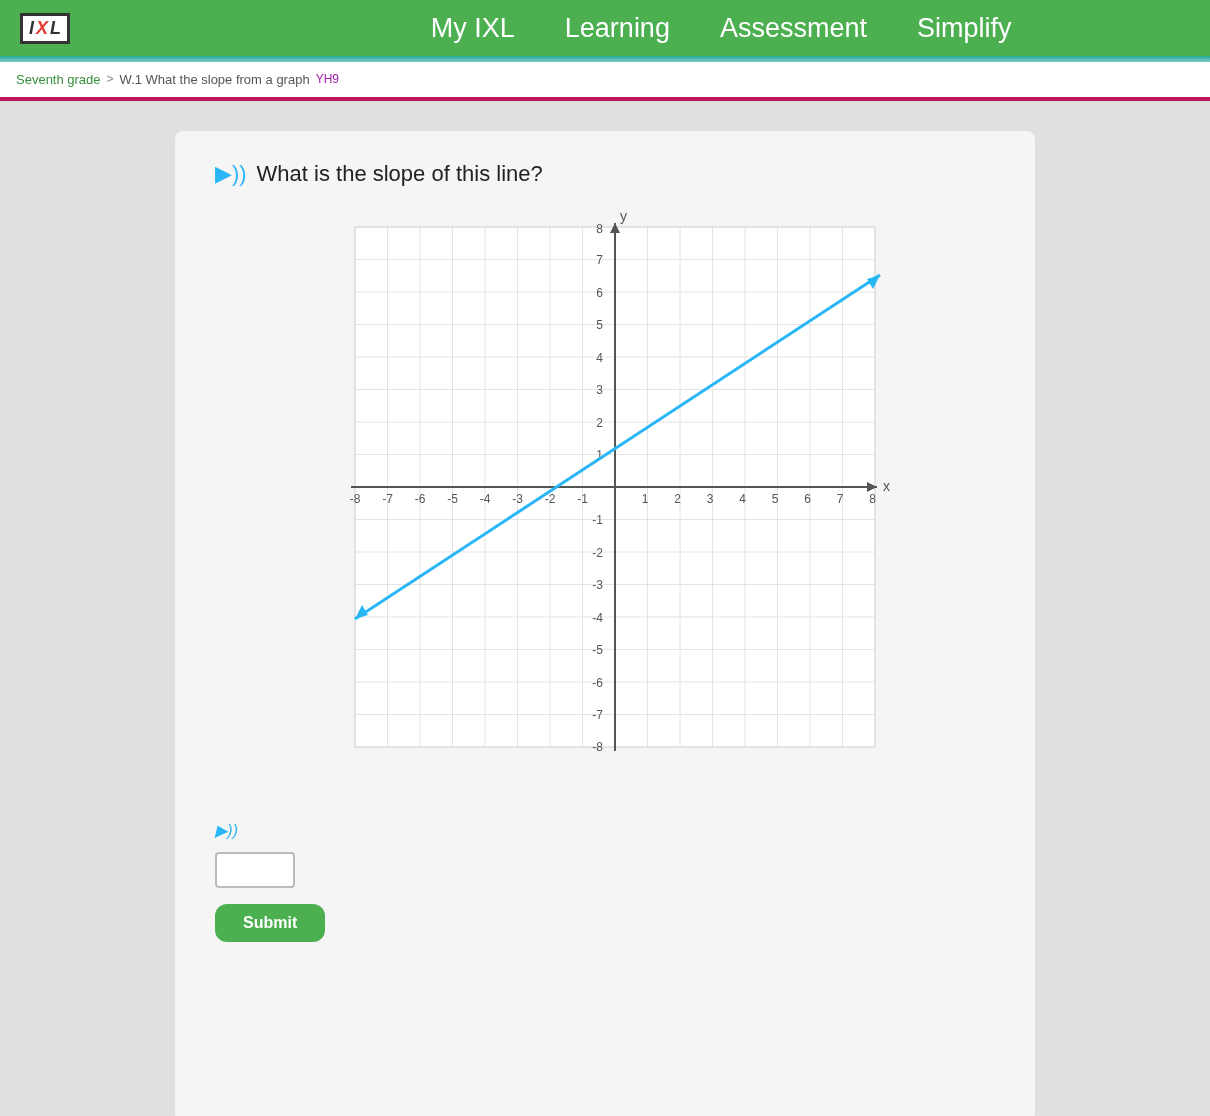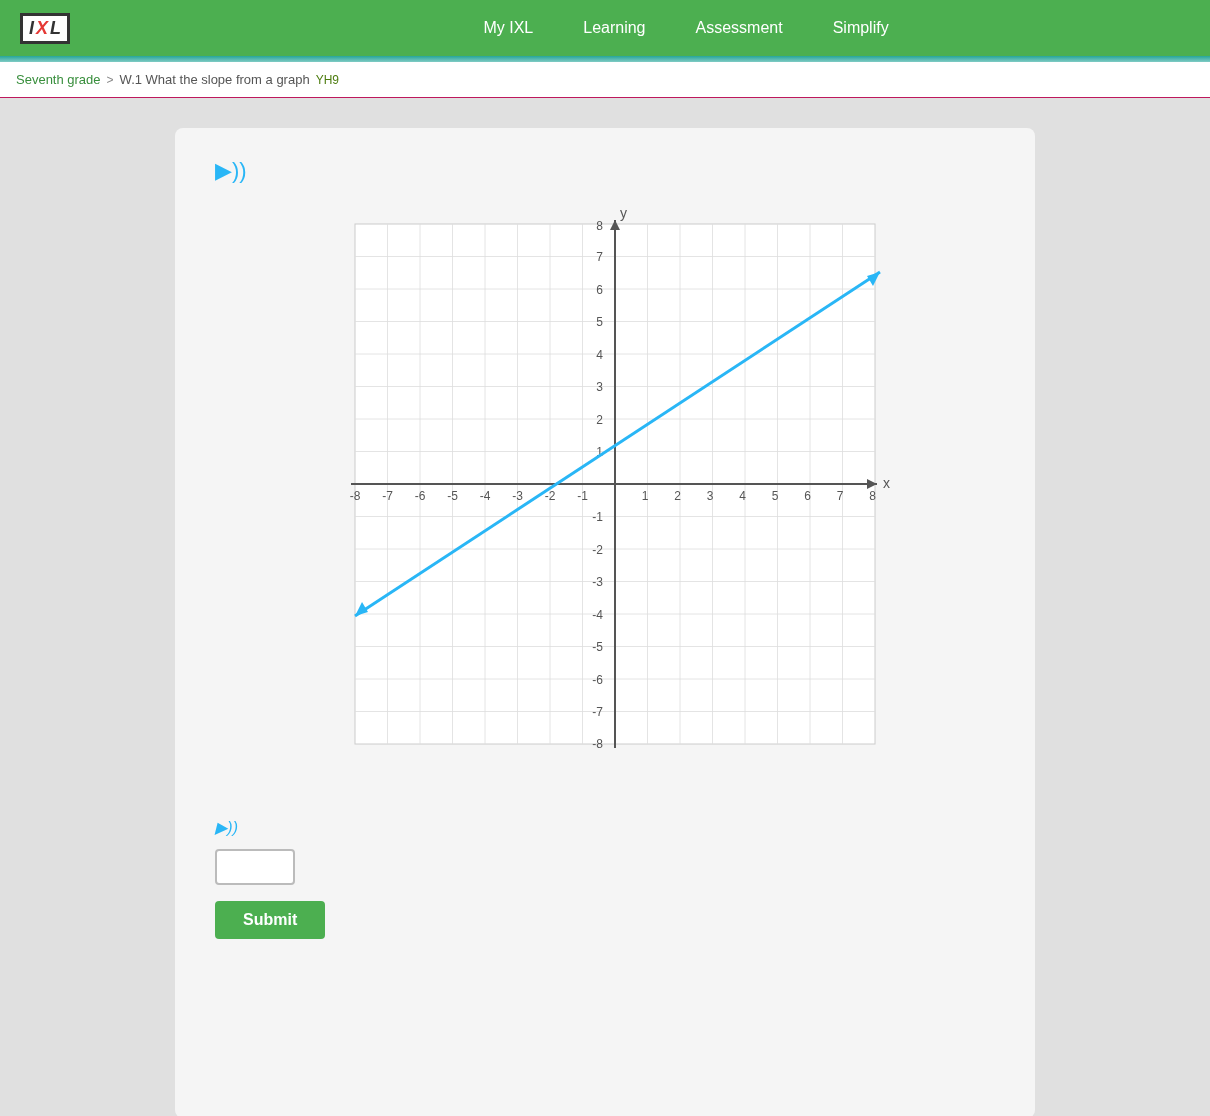--- a/index.html
+++ b/index.html
@@ -34,55 +34,55 @@
     .nav {
       display: flex;
       align-items: center;
       gap: 50px;
       position: absolute;
       left: 50%;
       transform: translateX(-30%);
     }
     .nav-item {
       color: #fff;
-      font-size: 16px;
+      font-size: 27px;
       font-weight: 500;
       cursor: pointer;
       text-decoration: none;
       text-align: right;
     }
     .header-underline {
       height: 6px;
       background: linear-gradient(to bottom, #26a69a, #80cbc4);
     }
 
     
     .breadcrumb-bar {
       background: #fff;
       padding: 10px 16px;
-      border-bottom: 1px solid #be185d;
-      display: flex;
-      align-items: flex-end;
+      border-bottom: 4px solid #be185d;
+      display: flex;
+      align-items: flex-start;
       gap: 6px;
       font-size: 13px;
     }
     .breadcrumb-link {
       color: #388e3c;
       cursor: pointer;
       text-decoration: none;
     }
     .breadcrumb-sep {
       color: #888;
       font-size: 12px;
     }
     .breadcrumb-current {
       color: #555;
     }
     .breadcrumb-code {
-      color: #4d7c0f;
+      color: #a21caf;
       font-size: 12px;
     }
 
     
     .main {
       background: #e0e0e0;
       min-height: 1050px;
       display: flex;
       justify-content: center;
       padding: 30px 20px;
@@ -141,21 +141,21 @@
       border-radius: 4px;
       font-size: 16px;
       padding: 4px 8px;
       display: block;
       margin-bottom: 16px;
     }
     .submit-btn {
       background: #4caf50;
       color: #fff;
       border: none;
-      border-radius: 4px;
+      border-radius: 12px;
       padding: 10px 28px;
       font-size: 16px;
       font-weight: bold;
       cursor: pointer;
     }
   </style>
 </head>
 <body>
 
 <header class="header">
@@ -178,20 +178,21 @@
   <span class="breadcrumb-sep">&gt;</span>
   <span class="breadcrumb-current">W.1 What the slope from a graph</span>
   <span class="breadcrumb-code">YH9</span>
 </div>
 
 <main class="main">
   <div class="card">
 
     <div class="question-header">
       <span class="speaker-icon">▶︎))</span>
+      <span>What is the slope of this line?</span>
     </div>
 
     <div class="graph-container">
       <div class="graph-svg-wrap">
         <svg width="580" height="580" viewBox="0 0 580 580">
 
           <rect x="40" y="20" width="520" height="520" fill="#fff" stroke="#ccc" stroke-width="1"></rect>
 
           <g stroke="#ddd" stroke-width="0.8">
             <line x1="72.5" y1="20" x2="72.5" y2="540"></line>

